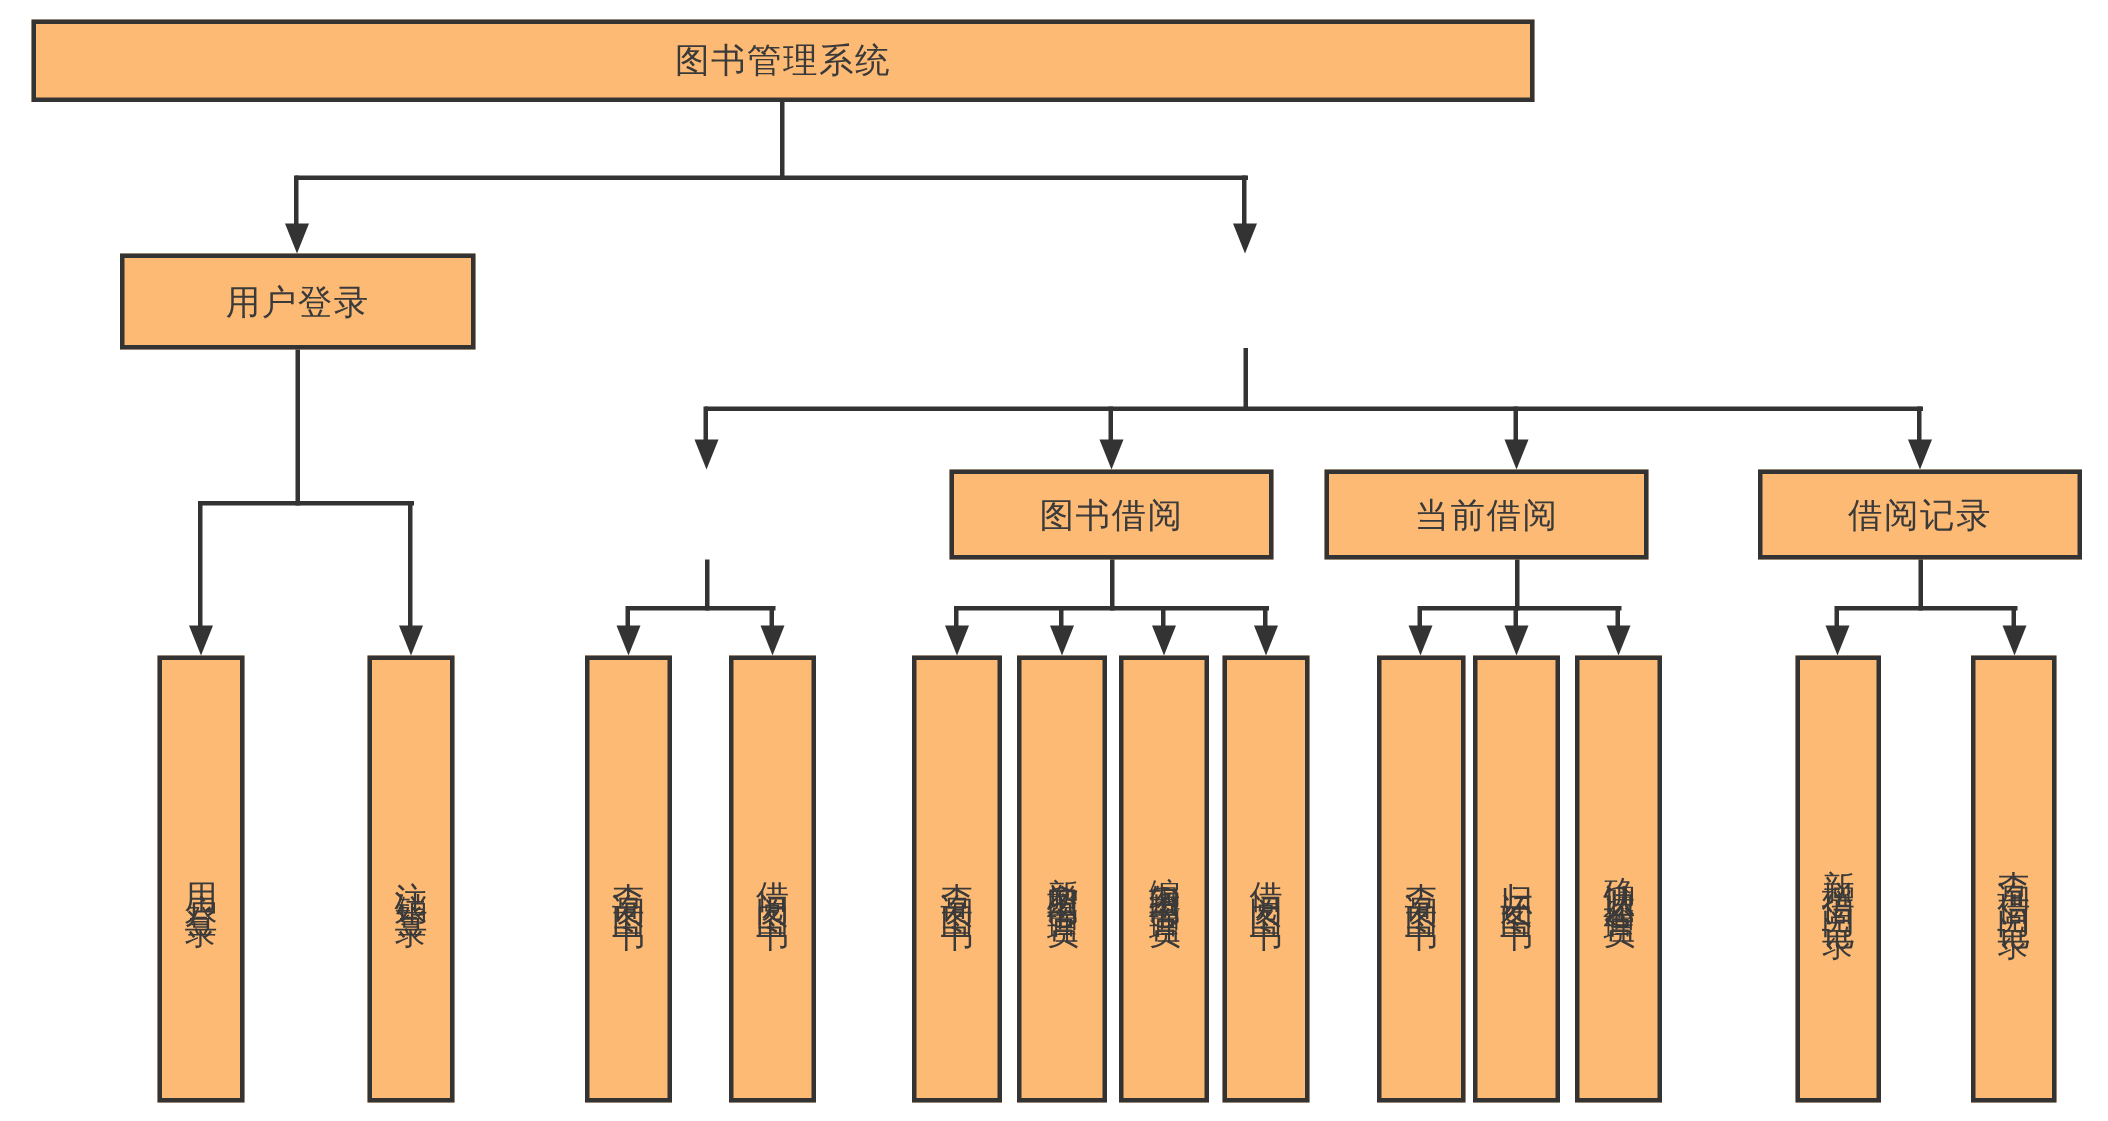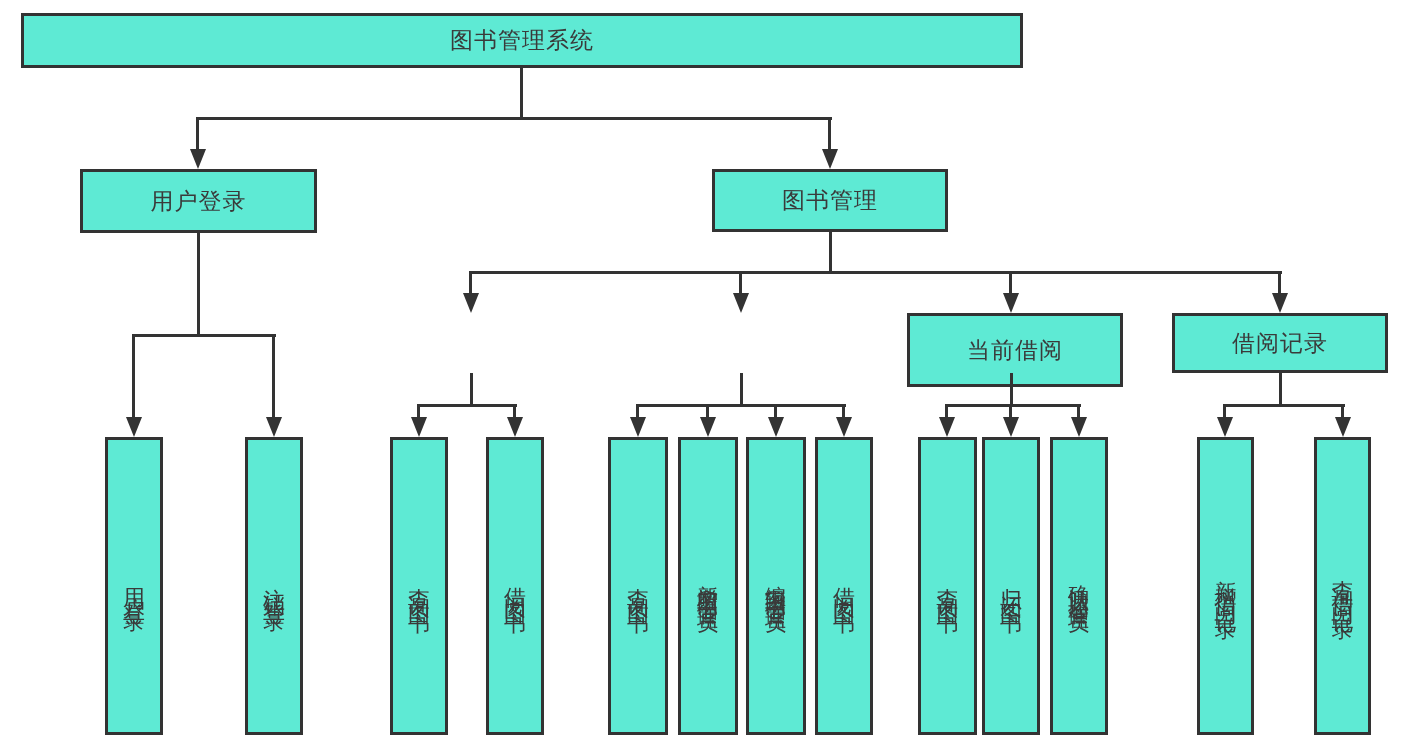--- a/index.html
+++ b/index.html
@@ -2,21 +2,21 @@
 <html><head>
 <meta charset="utf-8">
 <style>
   html, body { margin:0; padding:0; background:#ffffff; }
   .canvas {
     position:relative; width:1405px; height:747px; background:#ffffff;
     font-family:"Liberation Sans", sans-serif; overflow:hidden;
   }
   .box {
     position:absolute; box-sizing:border-box;
-    border:3px solid #333333; background:#5eead4;
+    border:3px solid #333333; background:#fdba74;
     display:flex; align-items:center; justify-content:center;
     color:#3a3a3a;
   }
   .box.h { font-size:23px; letter-spacing:1px; }
   .box.leaf { font-size:22px; }
   .vtext {
     writing-mode:vertical-rl; letter-spacing:8px; line-height:1;
     white-space:nowrap;
   }
   .vtext.long { letter-spacing:4px; font-size:21px; }
@@ -37,25 +37,25 @@
 
 <div class="canvas">
 
   <div class="box h" style="left:21px;top:13px;width:1002px;height:55px">
     <span>图书管理系统</span>
   </div>
 
   <div class="box h" style="left:80px;top:169px;width:237px;height:64px">
     <span>用户登录</span>
   </div>
-  <div class="box h" style="left:712px;top:169px;width:236px;height:63px">
-    <span>图书管理</span>
+
+  <div class="box h" style="left:633px;top:313px;width:216px;height:60px">
+    <span>图书借阅</span>
   </div>
-
-  <div class="box h" style="left:907px;top:313px;width:216px;height:74px">
+  <div class="box h" style="left:883px;top:313px;width:216px;height:60px">
     <span>当前借阅</span>
   </div>
   <div class="box h" style="left:1172px;top:313px;width:216px;height:60px">
     <span>借阅记录</span>
   </div>
 
   <div class="box leaf" style="left:105px;top:437px;width:58px;height:298px">
     <span class="vtext">用户登录</span>
   </div>
   <div class="box leaf" style="left:245px;top:437px;width:58px;height:298px">

